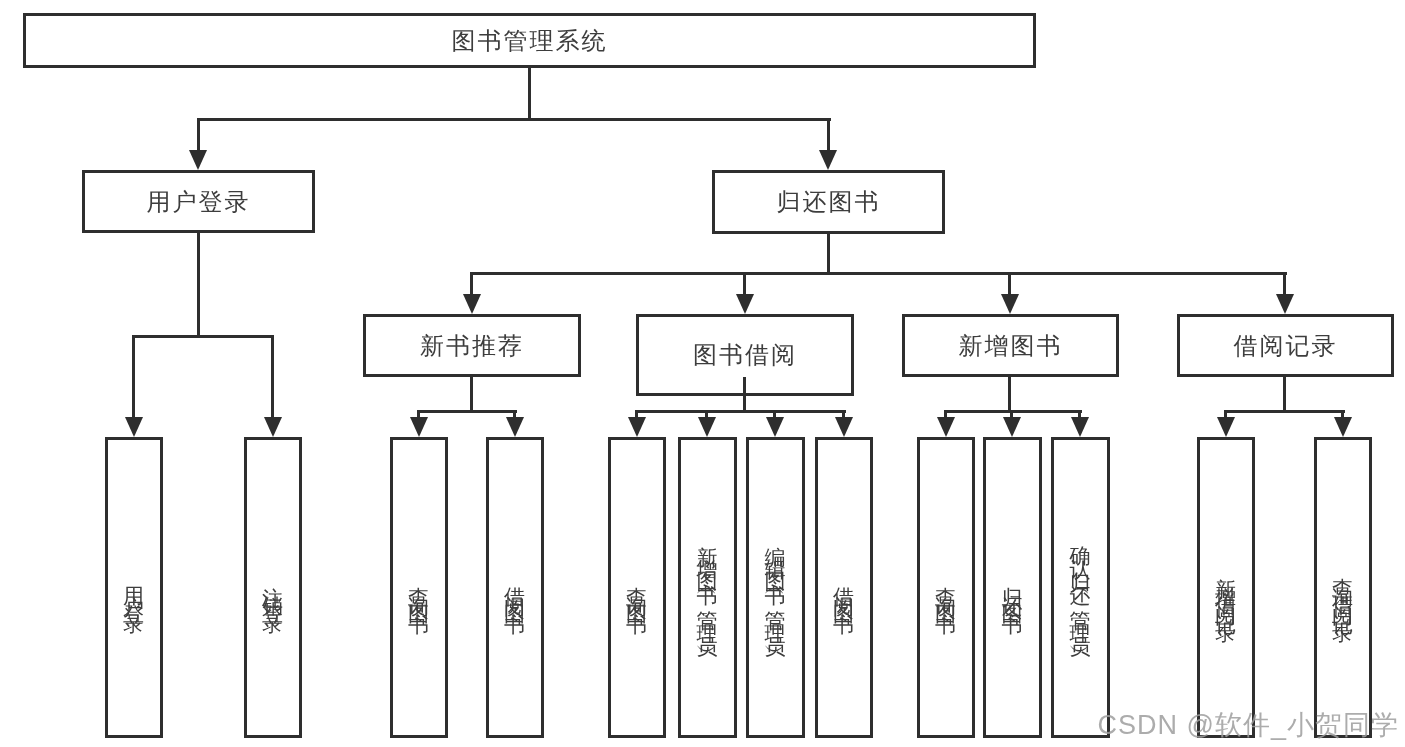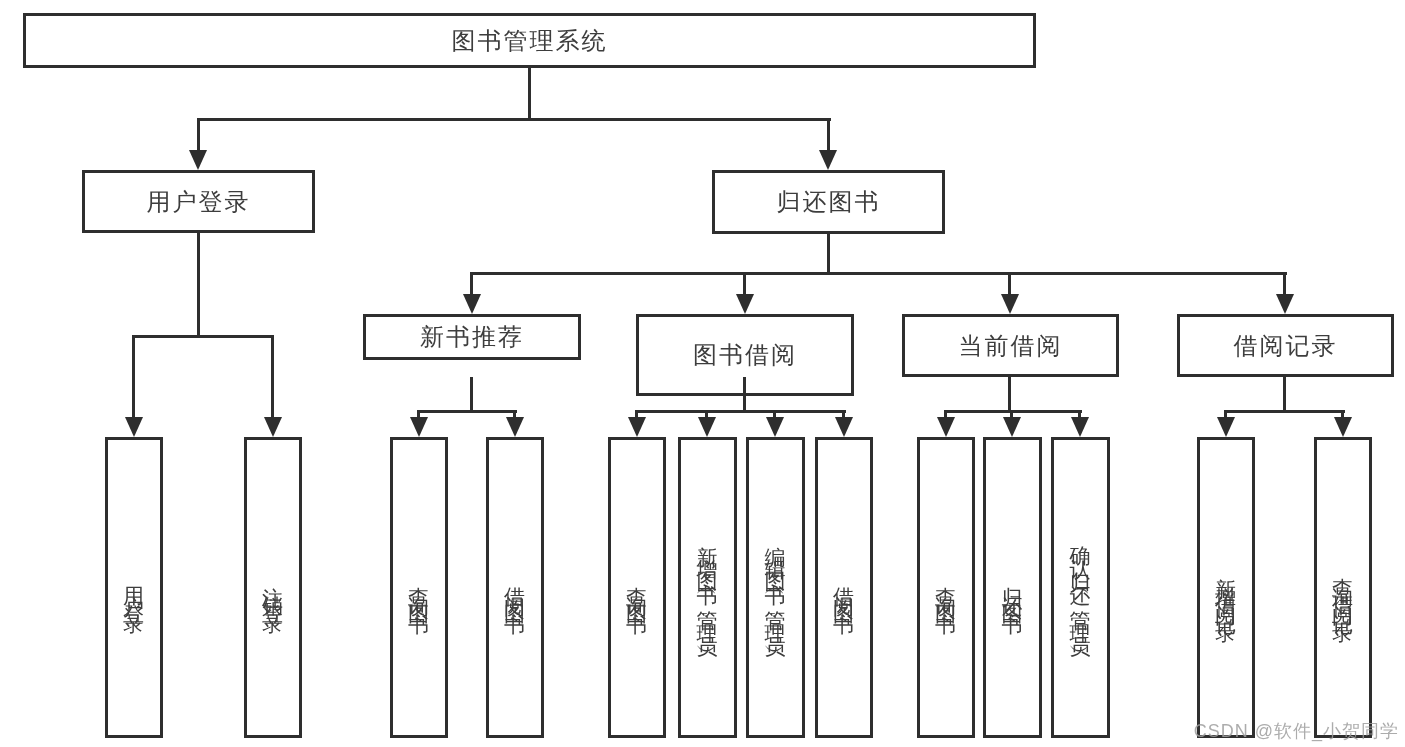--- a/index.html
+++ b/index.html
@@ -48,21 +48,21 @@
     width: 0;
     height: 0;
     border-left: 9px solid transparent;
     border-right: 9px solid transparent;
     border-top: 20px solid #2e2e2e;
   }
   .watermark {
     position: absolute;
     right: 6px;
     bottom: 4px;
-    font-size: 18px;
+    font-size: 27px;
     color: rgba(158, 158, 158, 0.85);
     letter-spacing: 1px;
     white-space: nowrap;
     z-index: 10;
   }
 </style>
 </head>
 <body>
 
 <div id="canvas">
@@ -96,28 +96,28 @@
   <div class="line" style="left:470px; top:272px; width:817px; height:3px;"></div>
   <div class="line" style="left:470px; top:272px; width:3px; height:24px;"></div>
   <div class="line" style="left:743px; top:272px; width:3px; height:24px;"></div>
   <div class="line" style="left:1008px; top:272px; width:3px; height:24px;"></div>
   <div class="line" style="left:1283px; top:272px; width:3px; height:24px;"></div>
   <div class="ah" style="left:463px; top:294px;"></div>
   <div class="ah" style="left:736px; top:294px;"></div>
   <div class="ah" style="left:1001px; top:294px;"></div>
   <div class="ah" style="left:1276px; top:294px;"></div>
 
-  <div class="box" style="left:363px; top:314px; width:218px; height:46px;">
+  <div class="box" style="left:363px; top:314px; width:218px; height:63px;">
     <span class="hlabel">新书推荐</span>
   </div>
   <div class="box" style="left:636px; top:314px; width:218px; height:82px;">
     <span class="hlabel">图书借阅</span>
   </div>
   <div class="box" style="left:902px; top:314px; width:217px; height:63px;">
-    <span class="hlabel">当前借阅</span>
+    <span class="hlabel">新增图书</span>
   </div>
   <div class="box" style="left:1177px; top:314px; width:217px; height:63px;">
     <span class="hlabel">借阅记录</span>
   </div>
 
   <div class="line" style="left:470px; top:377px; width:3px; height:35px;"></div>
   <div class="line" style="left:417px; top:410px; width:100px; height:3px;"></div>
   <div class="line" style="left:417px; top:410px; width:3px; height:10px;"></div>
   <div class="line" style="left:513px; top:410px; width:3px; height:10px;"></div>
   <div class="ah" style="left:410px; top:417px;"></div>

